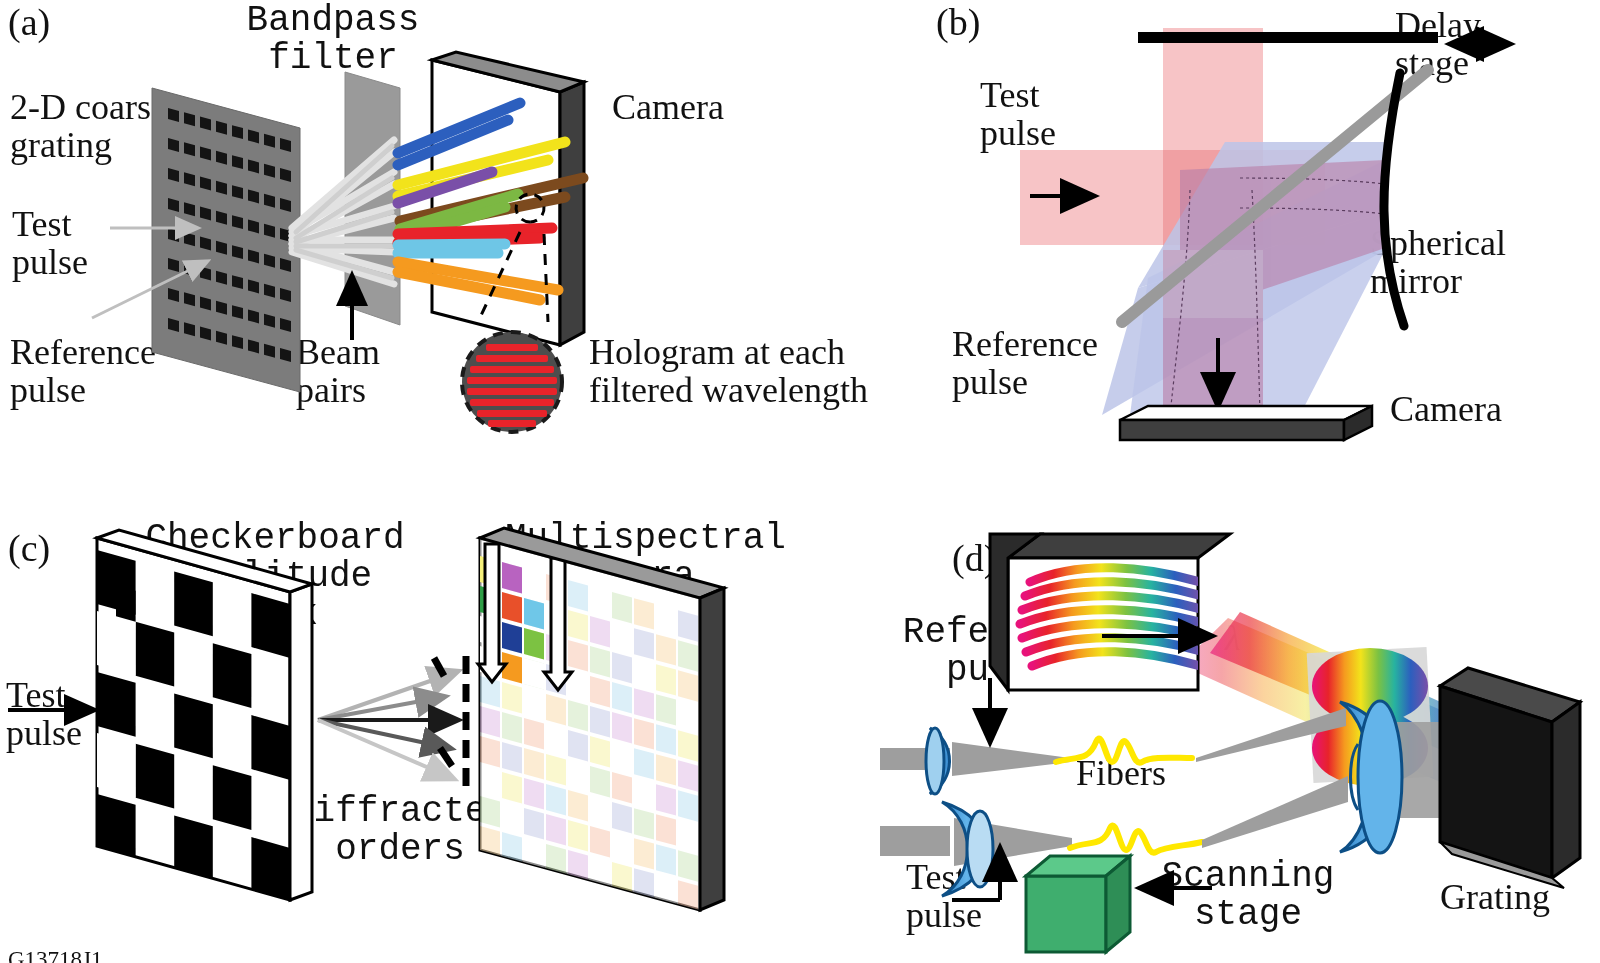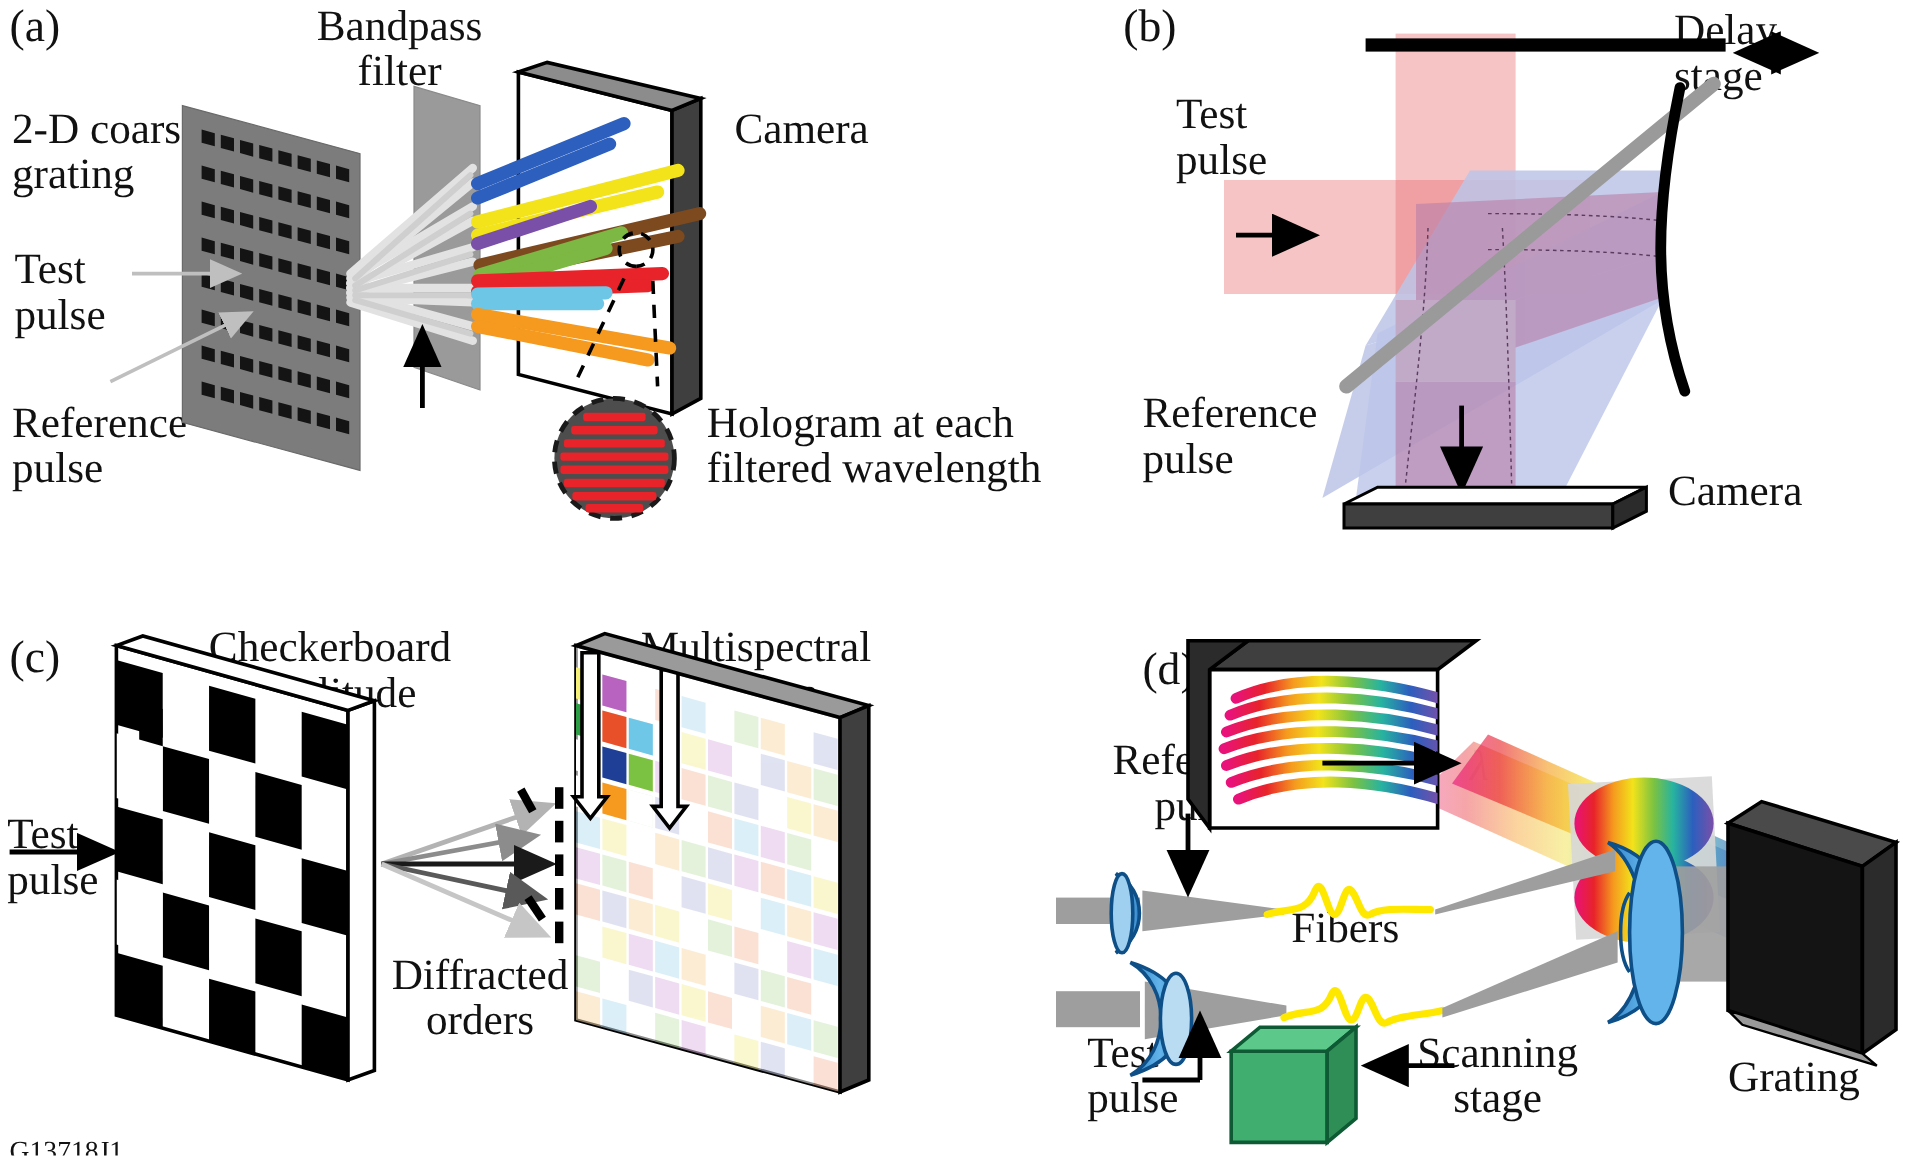--- a/index.html
+++ b/index.html
@@ -5,40 +5,42 @@
   html,body{margin:0;padding:0;background:#ffffff;}
   body{width:1600px;height:963px;overflow:hidden;
        font-family:"Liberation Serif","DejaVu Serif",serif;color:#111111;}
   #figure{position:relative;width:1600px;height:963px;background:#fff;}
   .panel{position:absolute;}
   .lbl{position:absolute;font-family:"Liberation Serif","DejaVu Serif",serif;
        color:#111;line-height:1.06;white-space:pre;}
   .plbl{font-size:38px;}
   .tlbl{font-size:36px;}
   .idlbl{font-size:23px;}
-  .c-c{text-align:center;}
+  .c-c{text-align:center;font-family:Liberation Mono, monospace;}
   svg{display:block;overflow:visible;}
   .nosel{user-select:none;}
 </style>
 </head>
 <body>
 
 <div id="figure">
 
   <div class="panel" style="left:0;top:0;width:850px;height:470px;">
     <div class="lbl plbl nosel" style="left:8px;top:2px;">(a)</div>
     <div class="lbl tlbl nosel c-c" style="left:243px;top:2px;width:180px;text-align:center;">Bandpass
 filter</div>
     <div class="lbl tlbl nosel" style="left:10px;top:88px;">2-D coarse
 grating</div>
     <div class="lbl tlbl nosel" style="left:612px;top:88px;">Camera</div>
     <div class="lbl tlbl nosel" style="left:12px;top:205px;">Test
 pulse</div>
     <div class="lbl tlbl nosel" style="left:10px;top:333px;">Reference
 pulse</div>
+    <div class="lbl tlbl nosel" style="left:296px;top:333px;">Beam
+pairs</div>
     <div class="lbl tlbl nosel" style="left:589px;top:333px;">Hologram at each
 filtered wavelength</div>
 
     <svg width="850" height="470" viewBox="0 0 850 470" style="position:absolute;left:0;top:0;">
       <defs>
         <marker id="arrW" markerWidth="9" markerHeight="9" refX="7" refY="4" orient="auto">
           <path d="M0,0 L9,4 L0,8 z" fill="#bfbfbf"></path>
         </marker>
         <marker id="arrK" markerWidth="9" markerHeight="9" refX="7" refY="4" orient="auto">
           <path d="M0,0 L9,4 L0,8 z" fill="#000"></path>
@@ -205,20 +207,22 @@
       </g>
     </svg>
   </div>
 
   <div class="panel" style="left:880px;top:0;width:720px;height:470px;">
     <div class="lbl plbl nosel" style="left:56px;top:2px;">(b)</div>
     <div class="lbl tlbl nosel" style="left:515px;top:6px;">Delay
 stage</div>
     <div class="lbl tlbl nosel" style="left:100px;top:76px;">Test
 pulse</div>
+    <div class="lbl tlbl nosel" style="left:490px;top:224px;">Spherical
+mirror</div>
     <div class="lbl tlbl nosel" style="left:72px;top:325px;">Reference
 pulse</div>
     <div class="lbl tlbl nosel" style="left:510px;top:390px;">Camera</div>
 
     <svg width="720" height="470" viewBox="0 0 720 470" style="position:absolute;left:0;top:0;">
       <defs>
         <marker id="bArr" markerWidth="10" markerHeight="10" refX="8" refY="4.5" orient="auto">
           <path d="M0,0 L10,4.5 L0,9 z" fill="#000"></path>
         </marker>
         <marker id="bArrS" markerWidth="10" markerHeight="10" refX="8" refY="4.5" orient="auto">

